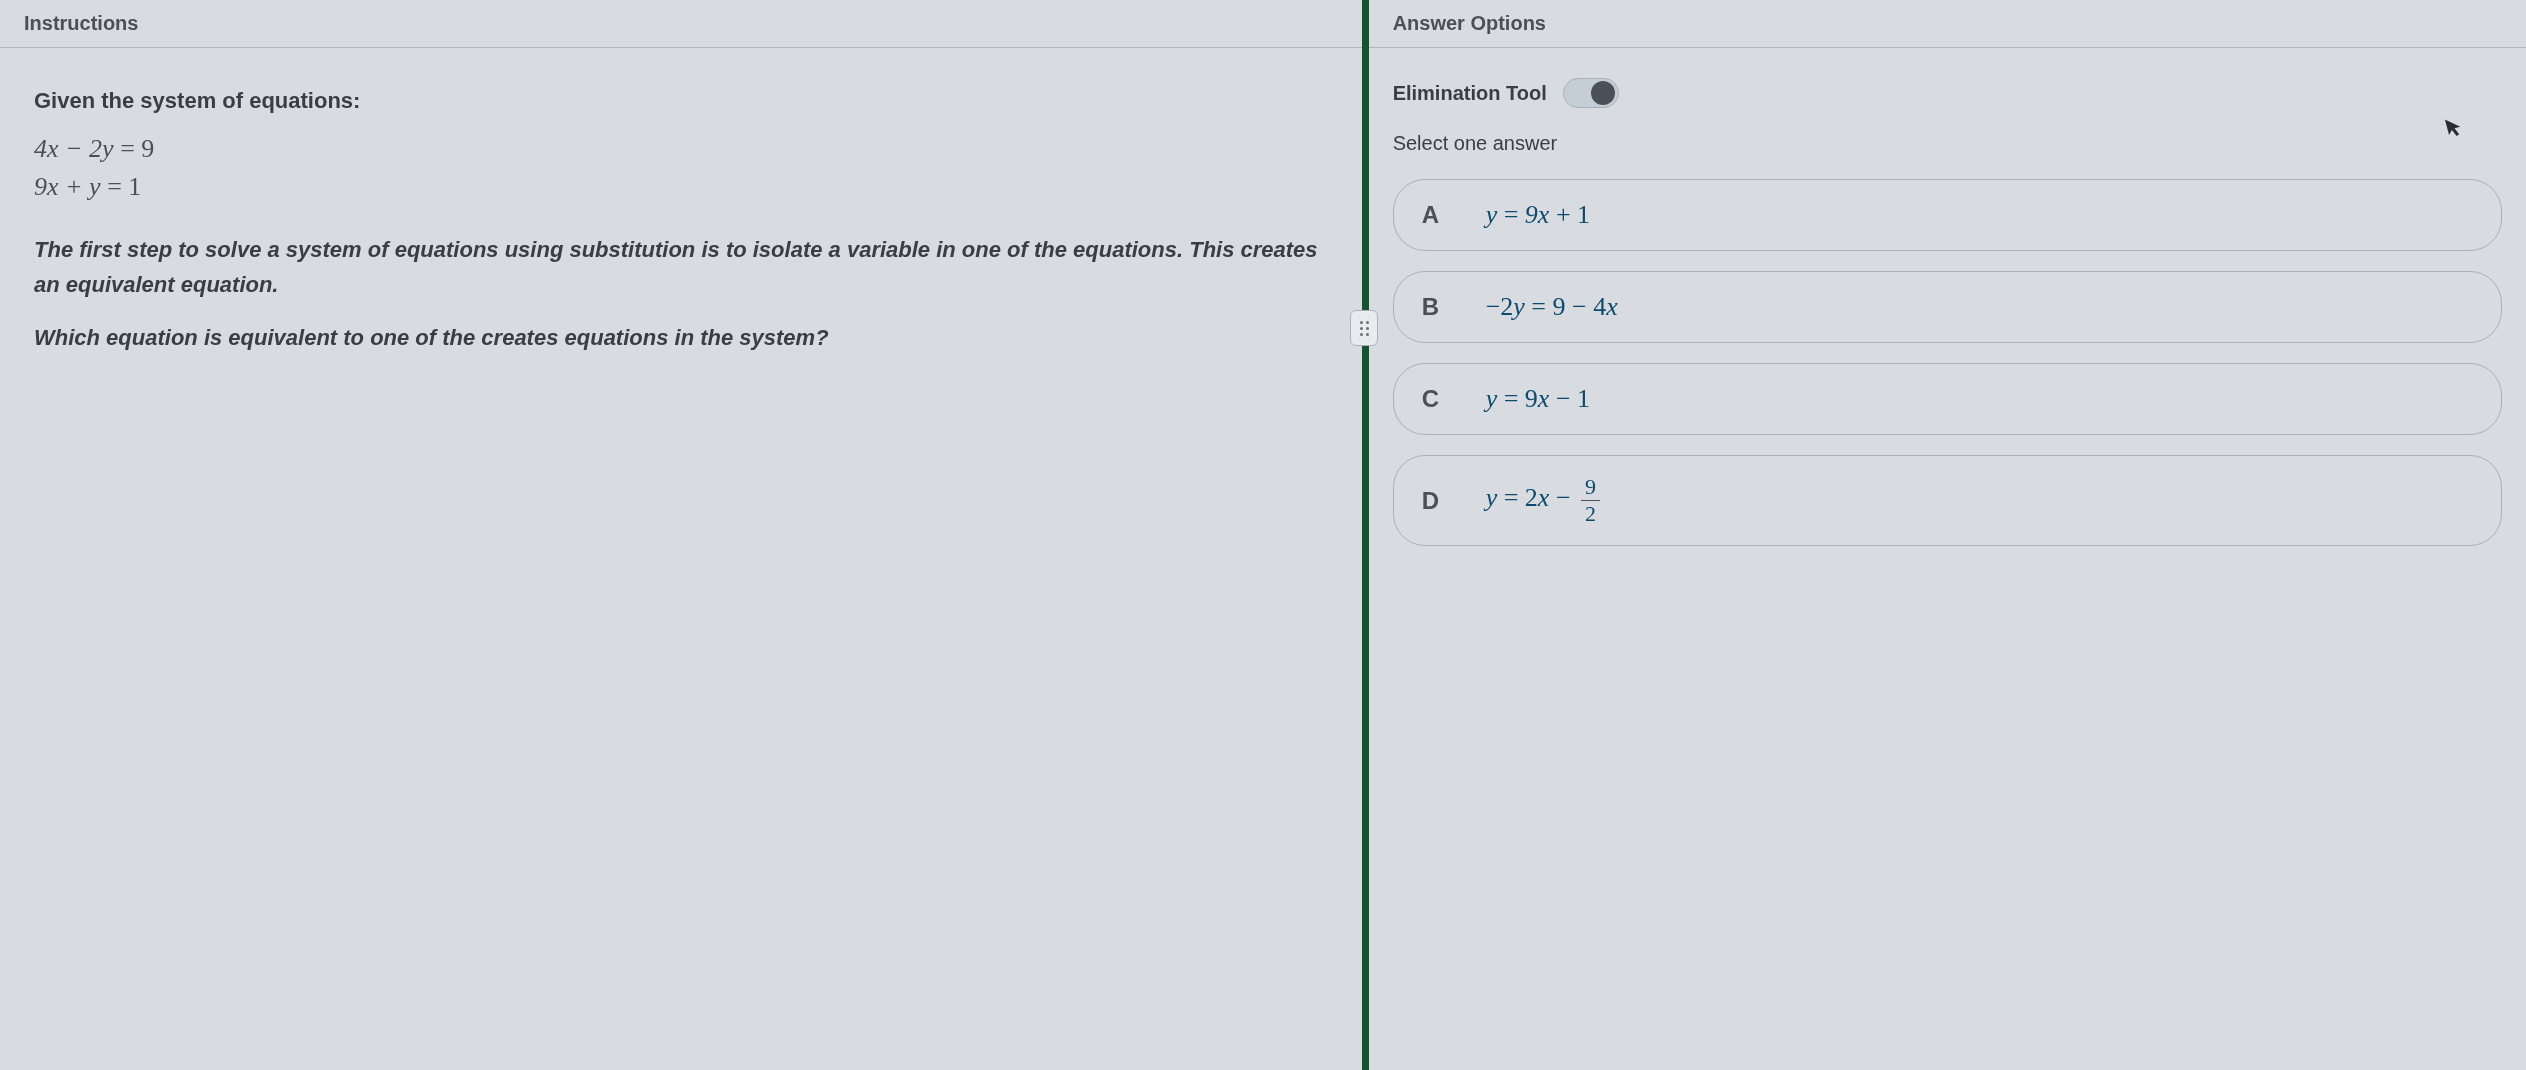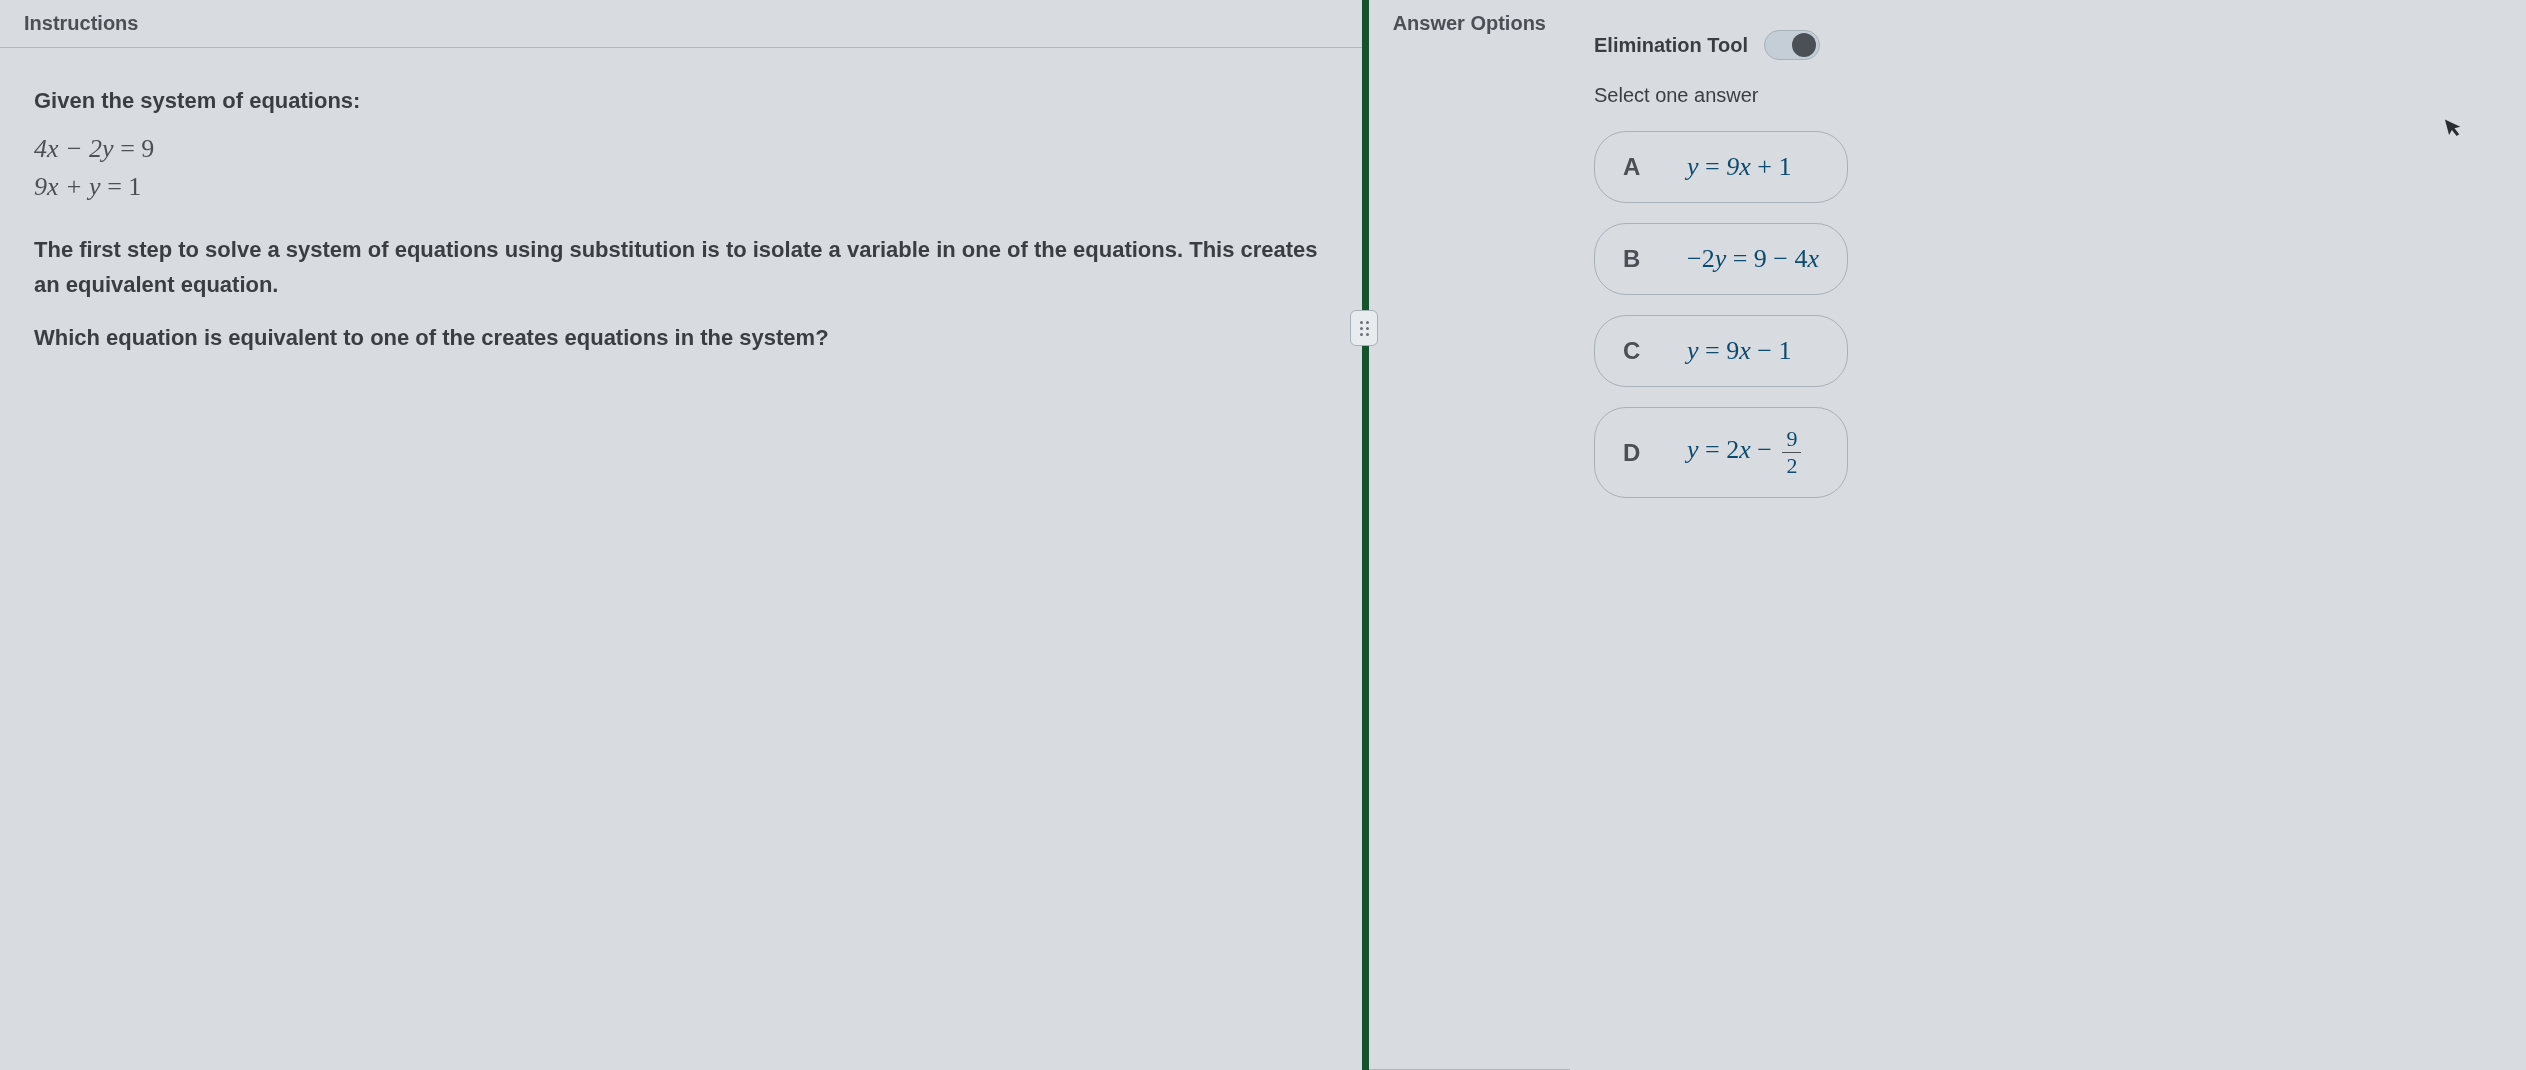--- a/index.html
+++ b/index.html
@@ -20,21 +20,21 @@
     .left-panel {
       flex: 1;
       border-right: 7px solid #14532d;
       display: flex;
       flex-direction: column;
     }
     
     .right-panel {
       flex: 0.85;
       display: flex;
-      flex-direction: row;
+      flex-direction: column;
     }
     
     .panel-header {
       padding: 12px 24px;
       border-bottom: 1px solid #b0b6bc;
       font-size: 20px;
       font-weight: 600;
       color: #4a5056;
     }
     
@@ -61,20 +61,21 @@
       margin: 8px 0;
       font-style: italic;
     }
     
     .question-text {
       font-size: 22px;
       font-weight: 600;
       color: #3a3e42;
       line-height: 1.6;
       margin-bottom: 18px;
+      font-style: italic;
     }
     
     .right-body {
       padding: 30px 24px;
     }
     
     .elimination-row {
       display: flex;
       align-items: center;
       gap: 16px;

